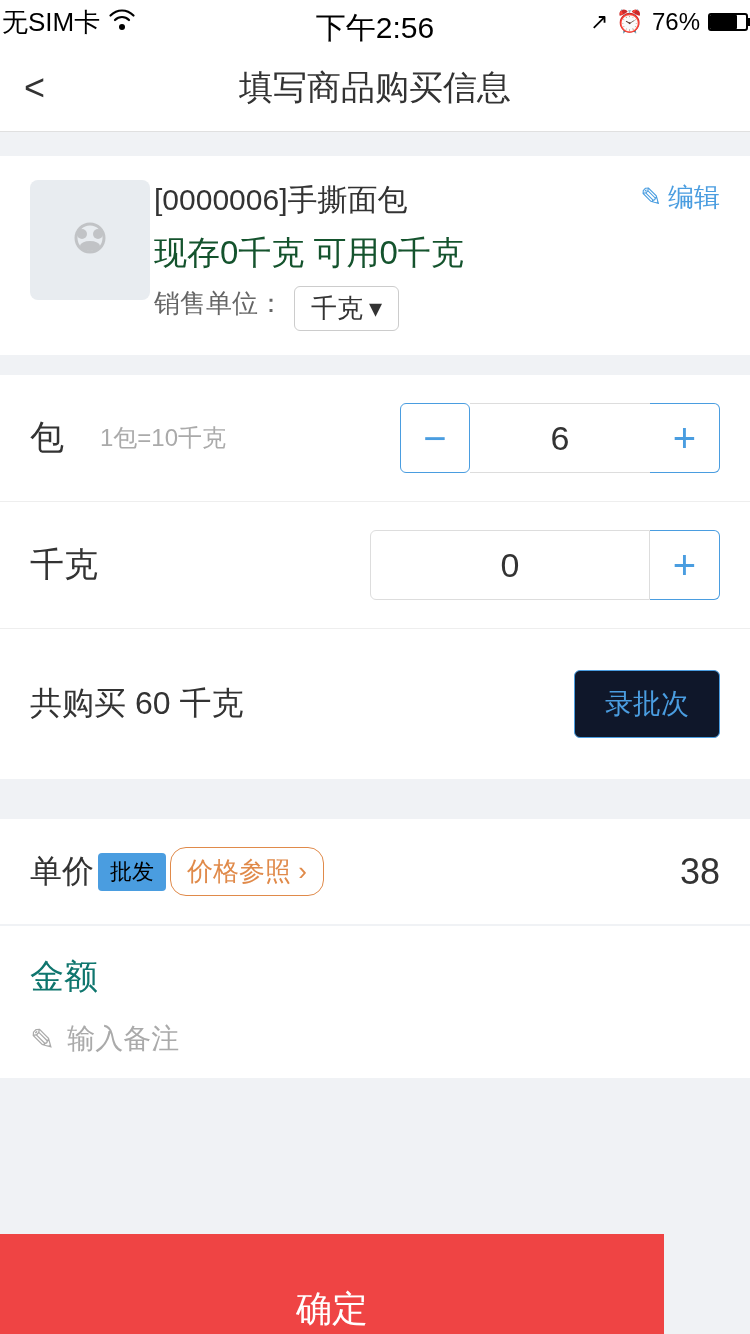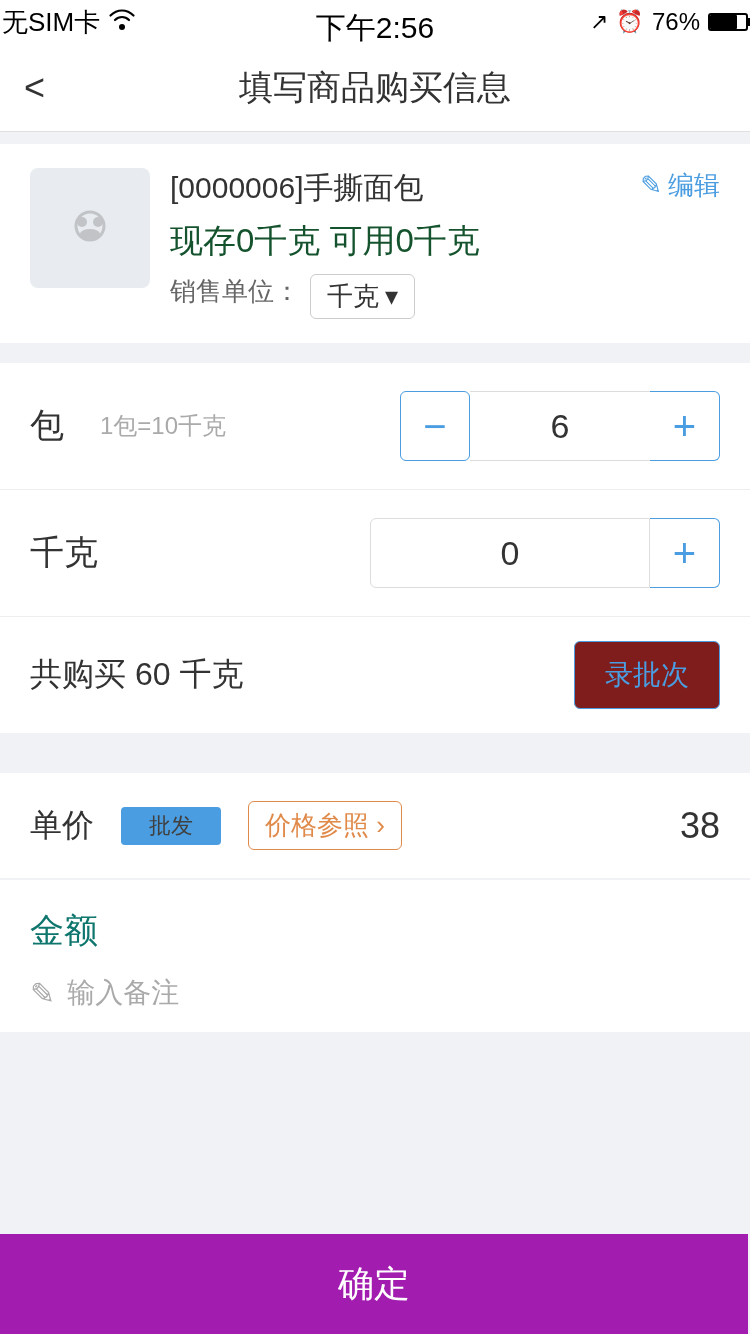--- a/index.html
+++ b/index.html
@@ -88,25 +88,25 @@
     }
     .nav-title {
       font-size: 34px;
       font-weight: 500;
       color: #333;
     }
 
     
     .product-card {
       background: #fff;
-      margin-top: 12px;
+      margin-top: 24px;
       padding: 24px 30px;
       display: flex;
       align-items: flex-start;
-      gap: 20px;
+      gap: 4px;
       position: relative;
     }
     .product-image {
       width: 120px;
       height: 120px;
       background: #e8ecf0;
       border-radius: 8px;
       display: flex;
       align-items: center;
       justify-content: center;
@@ -245,65 +245,65 @@
       cursor: pointer;
       border-radius: 0 6px 6px 0;
     }
 
     
     .total-row {
       background: #fff;
       display: flex;
       align-items: center;
       justify-content: space-between;
-      padding: 24px 30px;
+      padding: 41px 30px;
       border-top: 1px solid #eee;
     }
     .total-text {
       font-size: 32px;
       color: #333;
     }
     .batch-btn {
       border: 1.5px solid #4a9de0;
       color: #4a9de0;
       font-size: 28px;
       padding: 14px 30px;
       border-radius: 6px;
-      background: #7f1d1d;
+      background: #0f172a;
       cursor: pointer;
     }
 
     
     .price-section {
       background: #fff;
       margin-top: 20px;
       padding: 28px 30px;
     }
     .price-row {
       display: flex;
       align-items: center;
-      gap: 27px;
+      gap: 4px;
     }
     .price-label {
       font-size: 32px;
       color: #333;
     }
     .price-badge {
       background: #4a9de0;
-      color: #404040;
+      color: #000000;
       font-size: 22px;
-      padding: 4px 28px;
+      padding: 4px 12px;
       border-radius: 4px;
     }
     .price-ref-btn {
       border: 1.5px solid #e08a4a;
       color: #e08a4a;
       font-size: 26px;
       padding: 6px 16px;
-      border-radius: 6px;
+      border-radius: 16px;
       background: #fff;
       display: flex;
       align-items: center;
       gap: 6px;
       cursor: pointer;
     }
     .price-value {
       margin-left: auto;
       font-size: 36px;
       color: #333;
@@ -337,25 +337,25 @@
       gap: 12px;
       color: #aaa;
       font-size: 28px;
     }
 
     
     .footer {
       position: fixed;
       bottom: 0;
       left: 0;
-      width: 748px;
+      width: 664px;
       height: 100px;
-      background: #a21caf;
-      display: flex;
-      align-items: center;
+      background: #ef4444;
+      display: flex;
+      align-items: flex-end;
       justify-content: center;
       cursor: pointer;
     }
     .footer-btn {
       font-size: 36px;
       color: #fff;
       font-weight: 500;
     }
 
     

